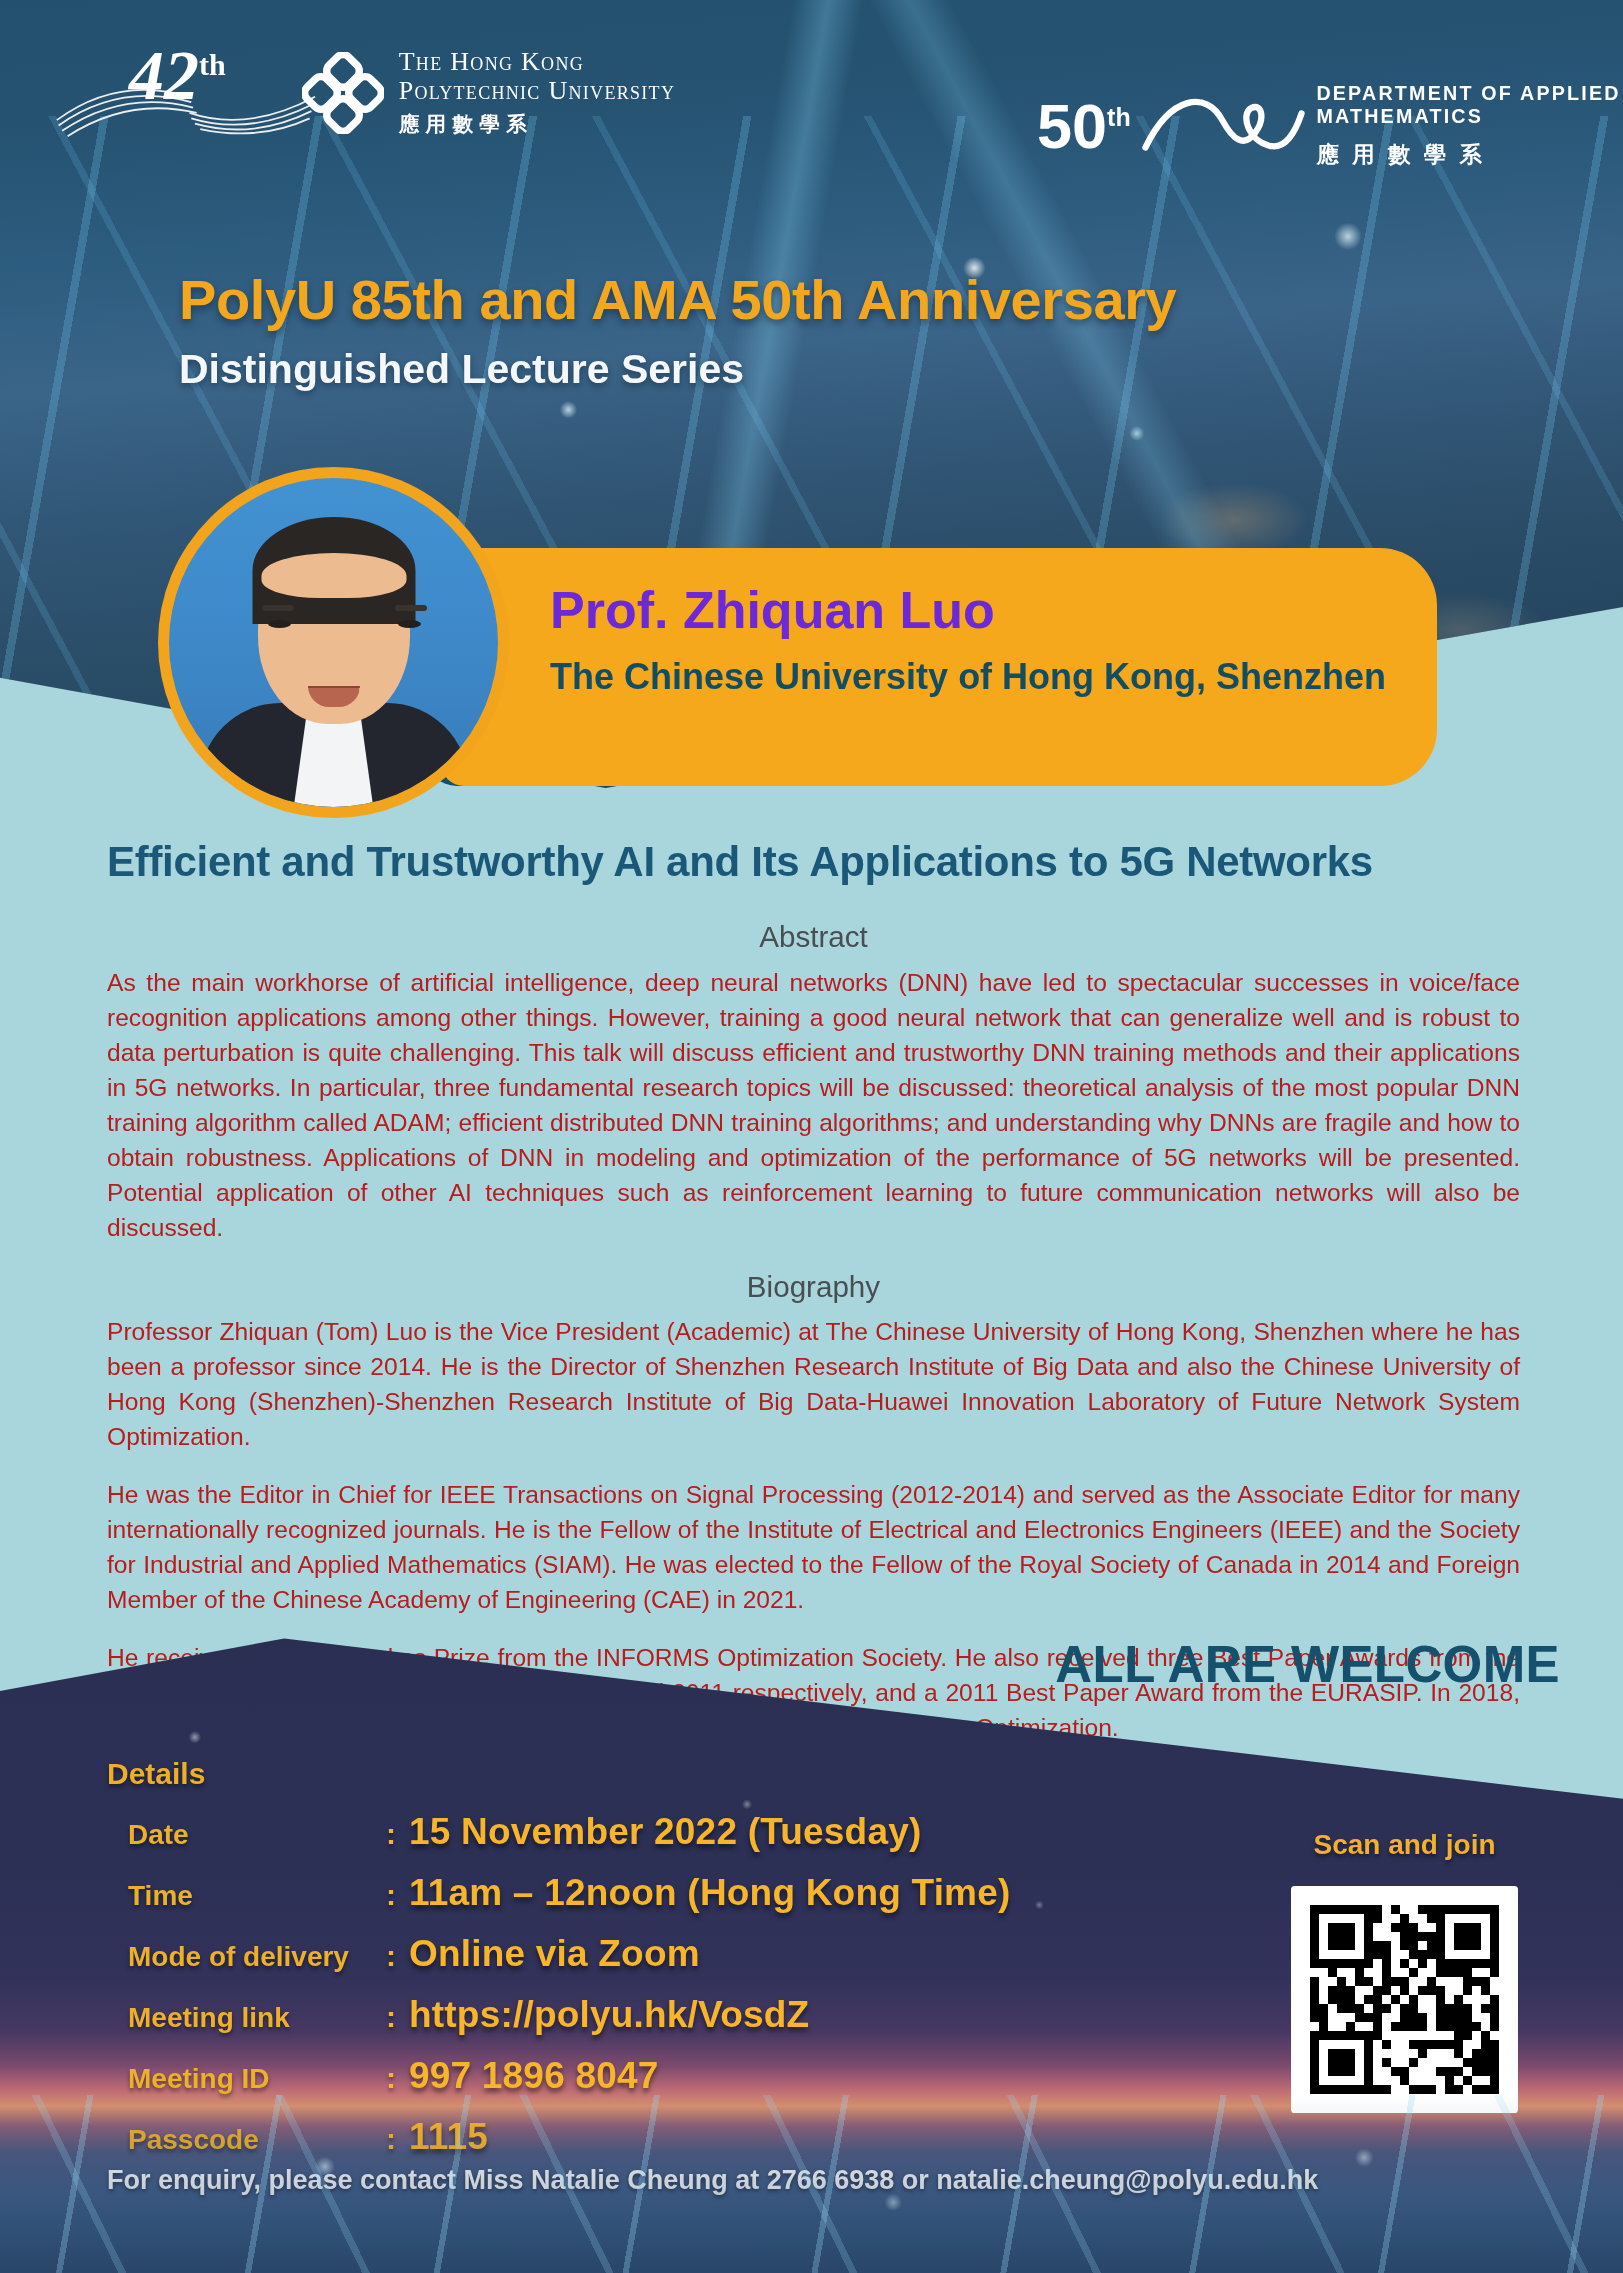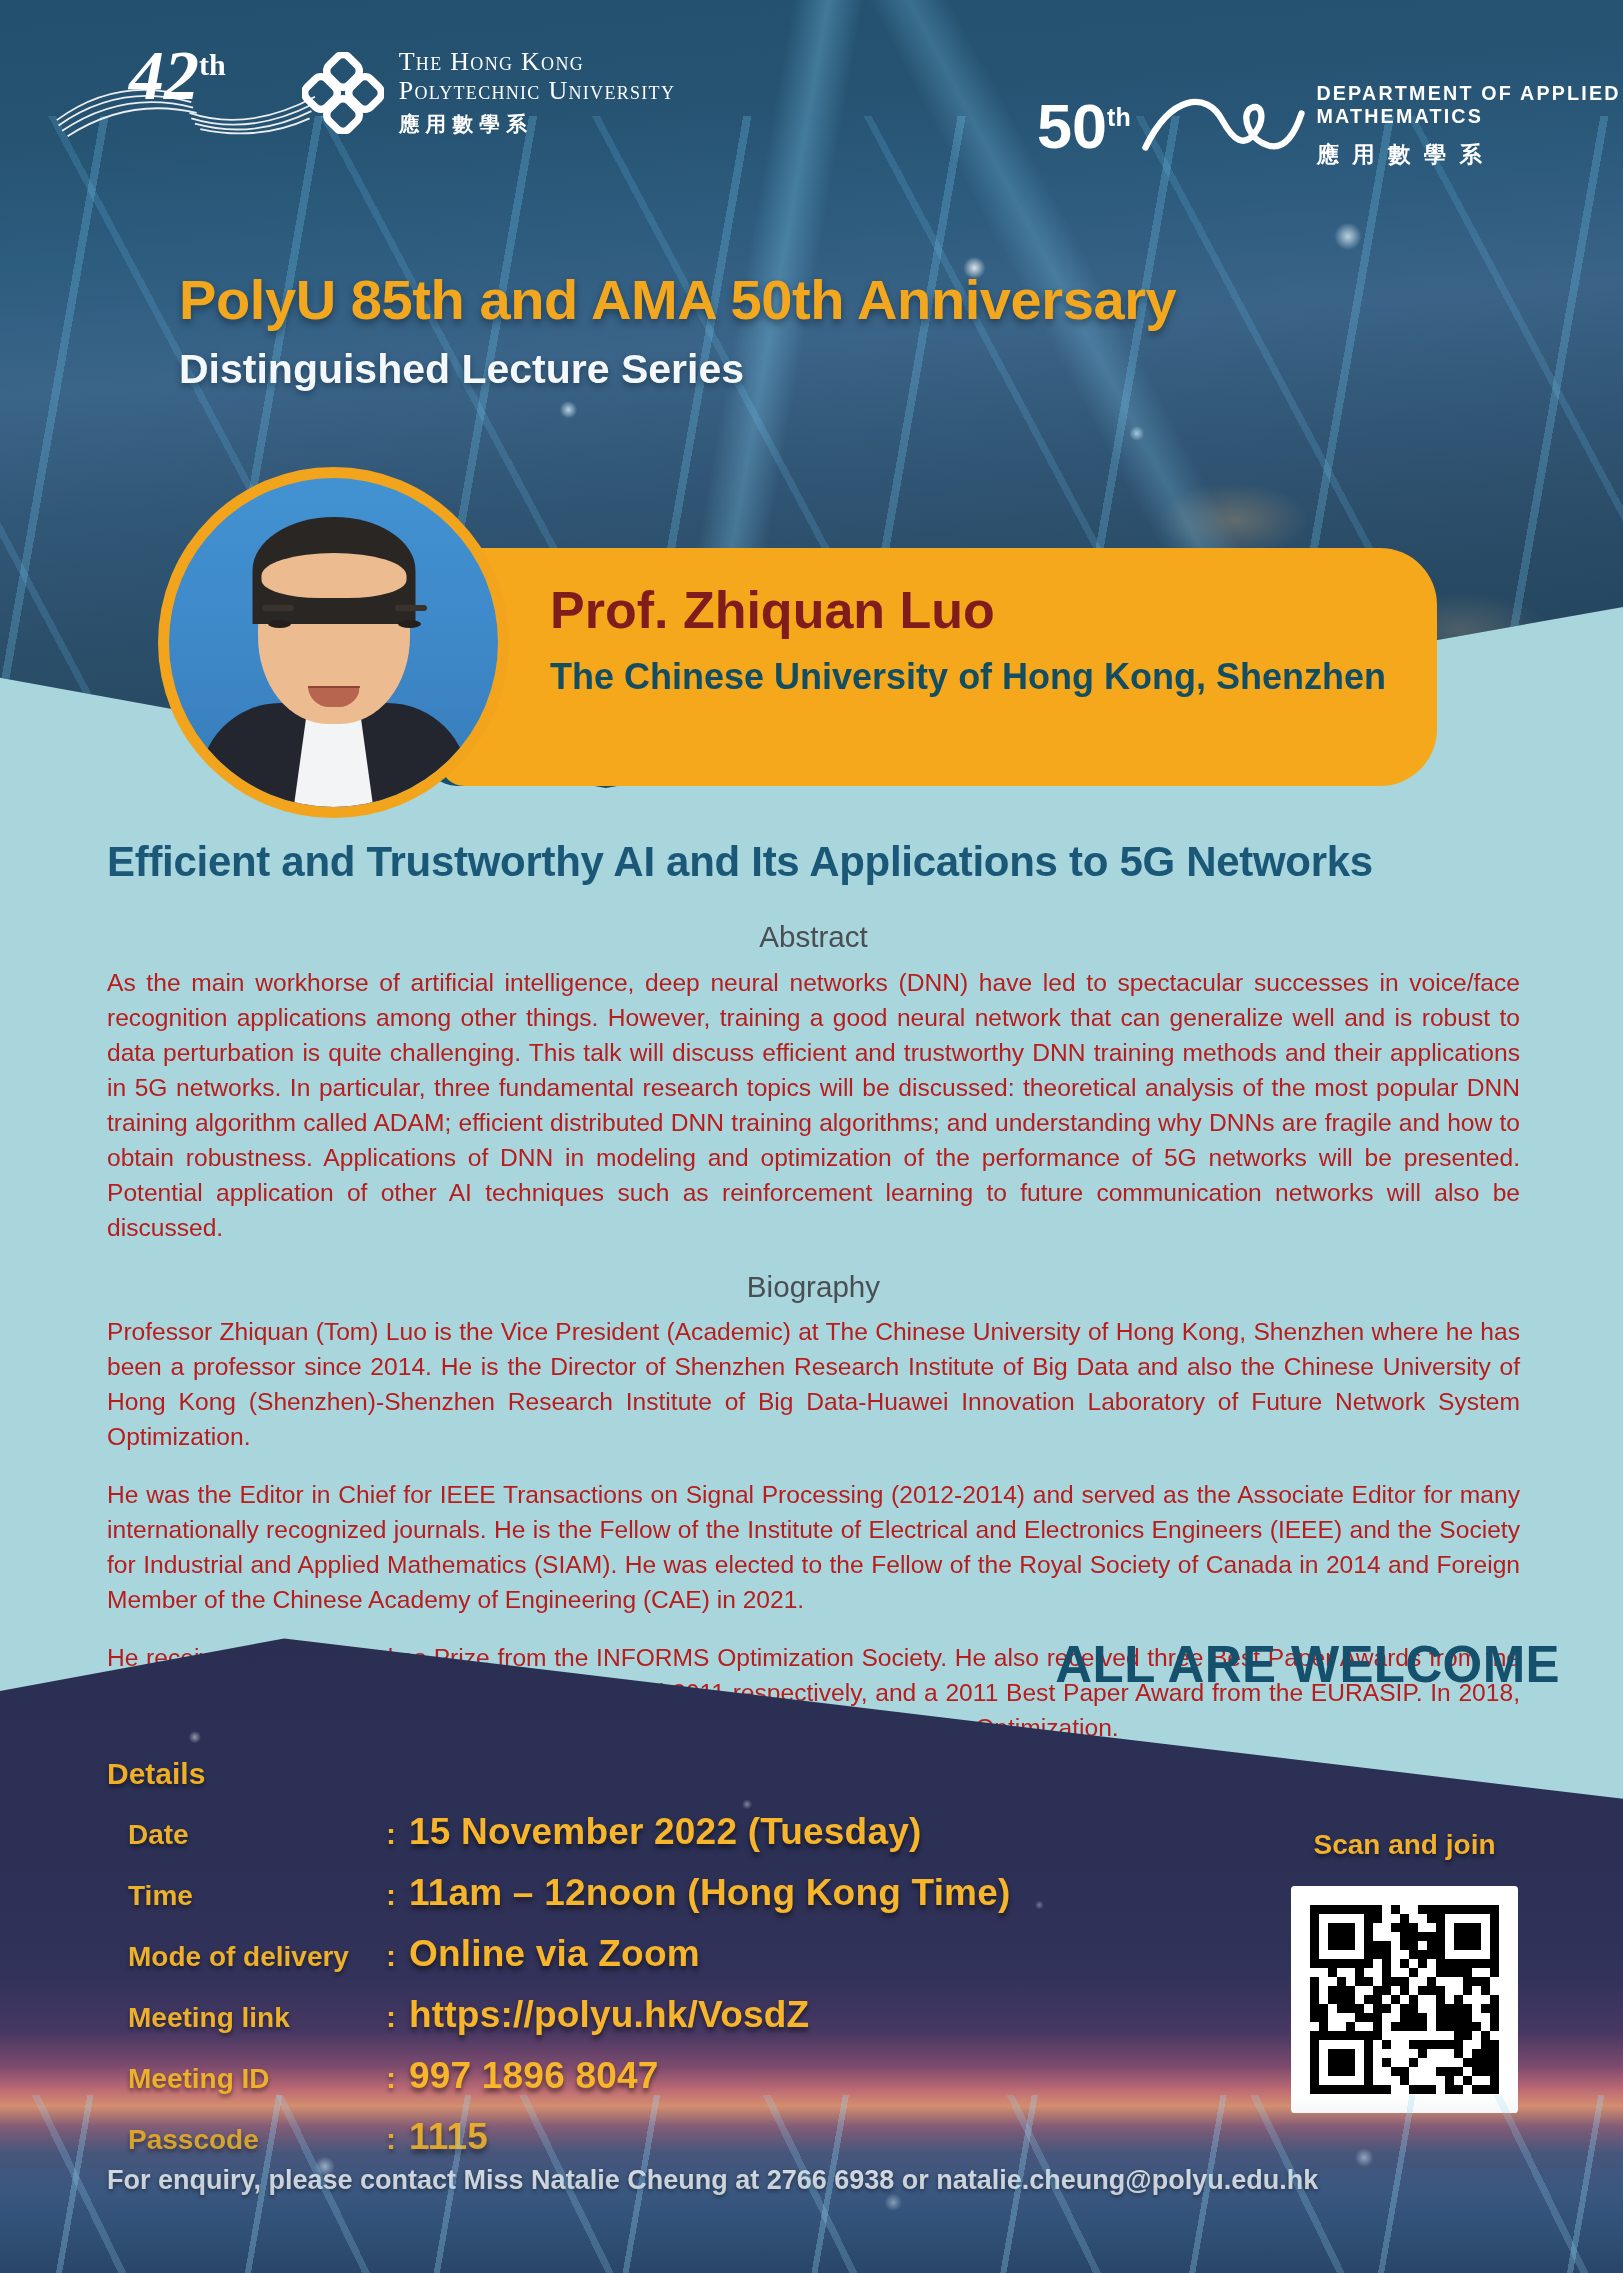--- a/index.html
+++ b/index.html
@@ -55,21 +55,21 @@
   .hero-title{position:absolute;left:179px;top:267px;z-index:5;}
   .hero-title h1{
     margin:0;font-size:56px;font-weight:bold;color:#f2a71f;letter-spacing:-0.4px;
     text-shadow:0 3.6px 7.2px rgba(10,25,40,.45);
   }
   .hero-title h2{margin:14.3px 0 0 0;font-size:41px;font-weight:bold;color:#f4f8fa;text-shadow:0 2.7px 6.3px rgba(10,25,40,.45);}
   
   .banner-notch{position:absolute;left:425px;top:548px;width:63px;height:238px;z-index:2;background:#11506e;border-radius:32px 0 0 32px;}
   .banner{position:absolute;left:441px;top:548px;width:996px;height:238px;z-index:3;background:#f5a81c;border-radius:23px 57px 57px 23px;}
   .banner .inner{position:absolute;left:109px;top:32px;}
-  .banner .name{font-size:52px;font-weight:bold;color:#7f1d1d;letter-spacing:0;}
+  .banner .name{font-size:52px;font-weight:bold;color:#6d28d9;letter-spacing:0;}
   .banner .aff{margin-top:16px;font-size:36px;font-weight:bold;color:#134d62;}
   
   .photo{position:absolute;left:158px;top:467px;width:351px;height:351px;z-index:4;border-radius:50%;background:#f2a41c;}
   .photo .ph-in{position:absolute;inset:10.7px;border-radius:50%;background:linear-gradient(180deg,#4292d2 0%,#3d86c6 60%,#3579b6 100%);overflow:hidden;}
   .ph-suit{position:absolute;left:50%;bottom:-48px;transform:translateX(-50%);width:269px;height:152px;background:#23262e;border-radius:81px 81px 0 0;}
   .ph-shirt{position:absolute;left:50%;bottom:-9px;transform:translateX(-50%);width:82px;height:107px;background:#f2f4f6;clip-path:polygon(18% 0,82% 0,100% 100%,0 100%);}
   .ph-neck{position:absolute;left:50%;bottom:100px;transform:translateX(-50%);width:66px;height:54px;background:#e2ac82;border-radius:0 0 27px 27px;}
   .ph-face{position:absolute;left:50%;top:56px;transform:translateX(-50%);width:152px;height:190px;background:#ecbb8f;border-radius:50% 50% 46% 46%;}
   .ph-hair{position:absolute;left:50%;top:39px;transform:translateX(-50%);width:163px;height:107px;background:#2a2623;border-radius:50% 50% 0 0;}
   .ph-hairline{position:absolute;left:50%;top:75px;transform:translateX(-50%);width:145px;height:45px;background:#ecbb8f;border-radius:50% 50% 40% 40%;}

